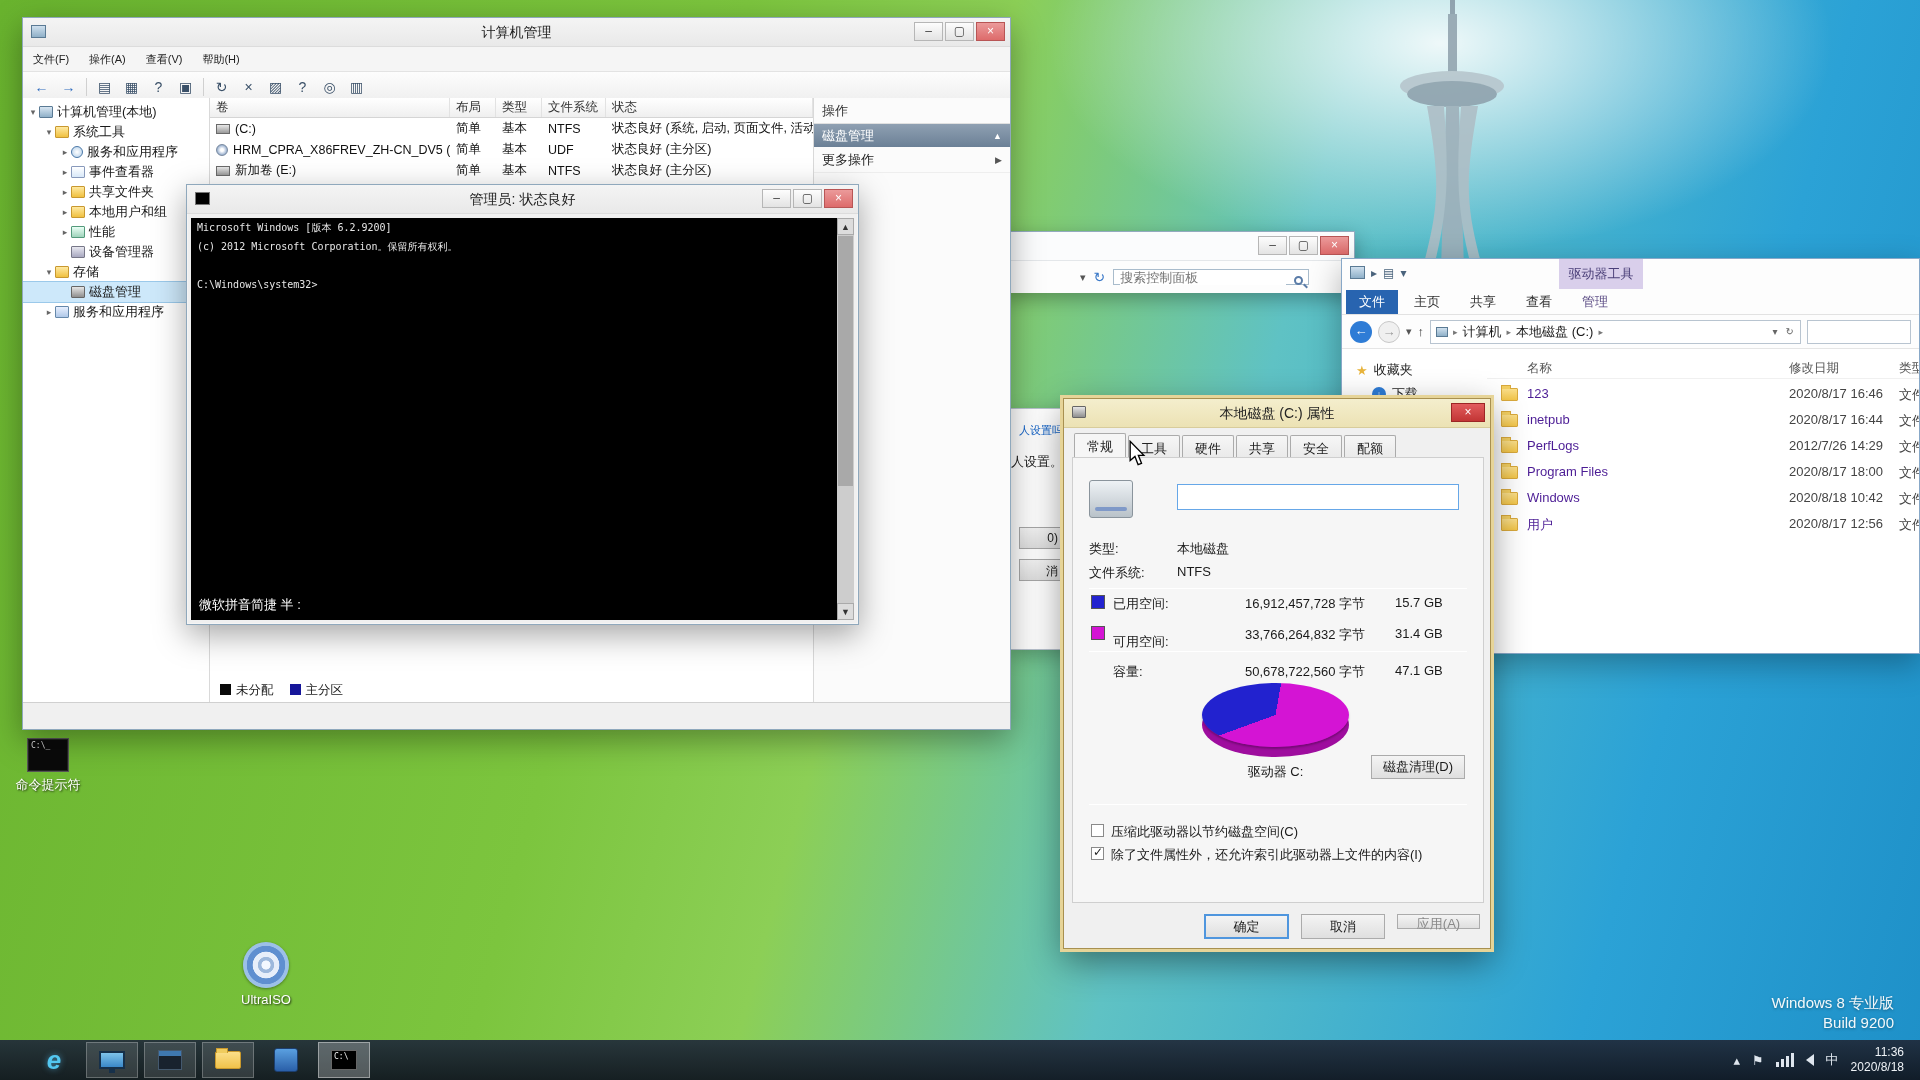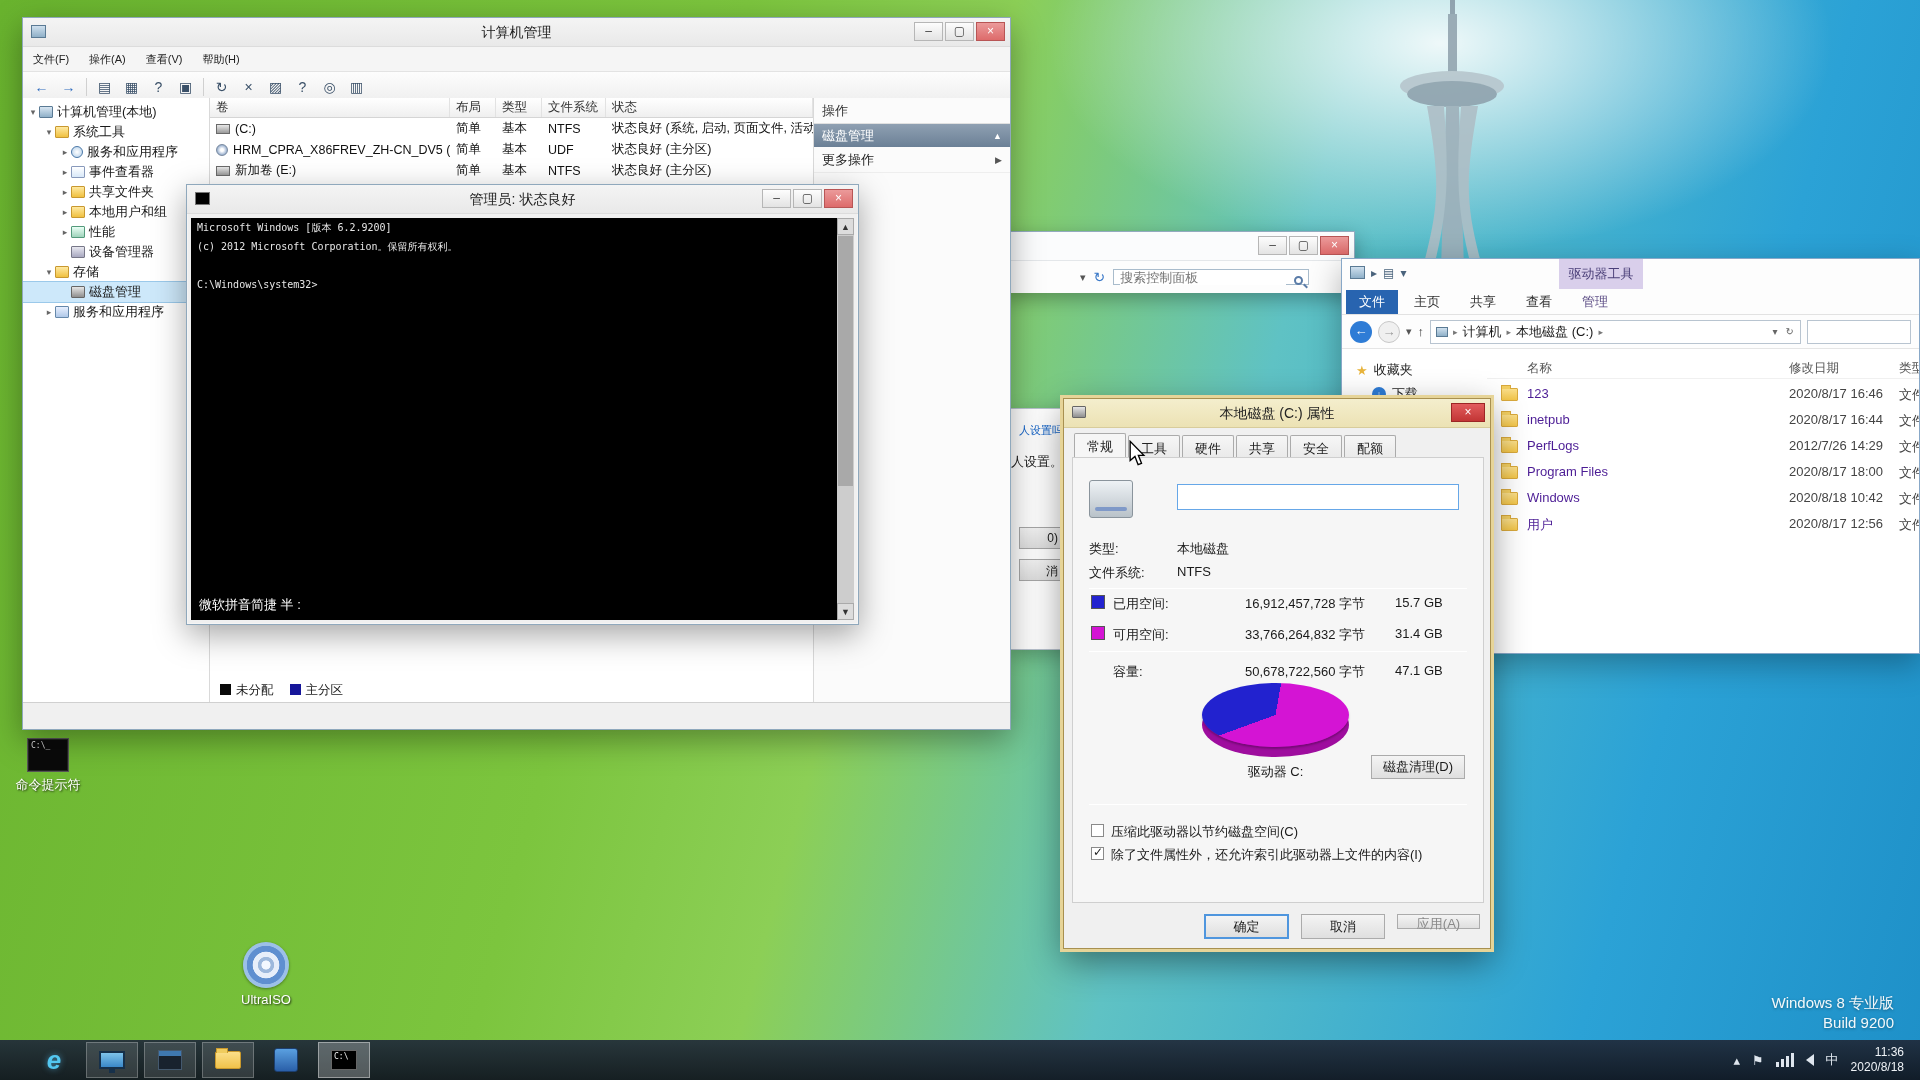--- a/index.html
+++ b/index.html
@@ -566,21 +566,21 @@
     <span class="pp" style="left:16px; top:82px;">类型:</span>
     <span class="pp" style="left:104px; top:82px;">本地磁盘</span>
     <span class="pp" style="left:16px; top:106px;">文件系统:</span>
     <span class="pp" style="left:104px; top:106px;">NTFS</span>
     <div class="psep" style="top:130px;"></div>
     <span class="swatch" style="left:18px; top:137px; background:#2222cf;"></span>
     <span class="pp" style="left:40px; top:137px;">已用空间:</span>
     <span class="pp" style="left:172px; top:137px;">16,912,457,728 字节</span>
     <span class="pp" style="left:322px; top:137px;">15.7 GB</span>
     <span class="swatch" style="left:18px; top:168px; background:#d414d4;"></span>
-    <span class="pp" style="left:40px; top:168px;">可用空间:</span>
+    <span class="pp" style="left:40px; top:175px;">可用空间:</span>
     <span class="pp" style="left:172px; top:168px;text-align:center;">33,766,264,832 字节</span>
     <span class="pp" style="left:322px; top:168px;">31.4 GB</span>
     <div class="psep" style="top:193px;"></div>
     <span class="pp" style="left:40px; top:205px;">容量:</span>
     <span class="pp" style="left:172px; top:205px;">50,678,722,560 字节</span>
     <span class="pp" style="left:322px; top:205px;">47.1 GB</span>
     <div class="pie-wrap">
       <div class="pie depth"></div>
       <div class="pie top"></div>
     </div>

